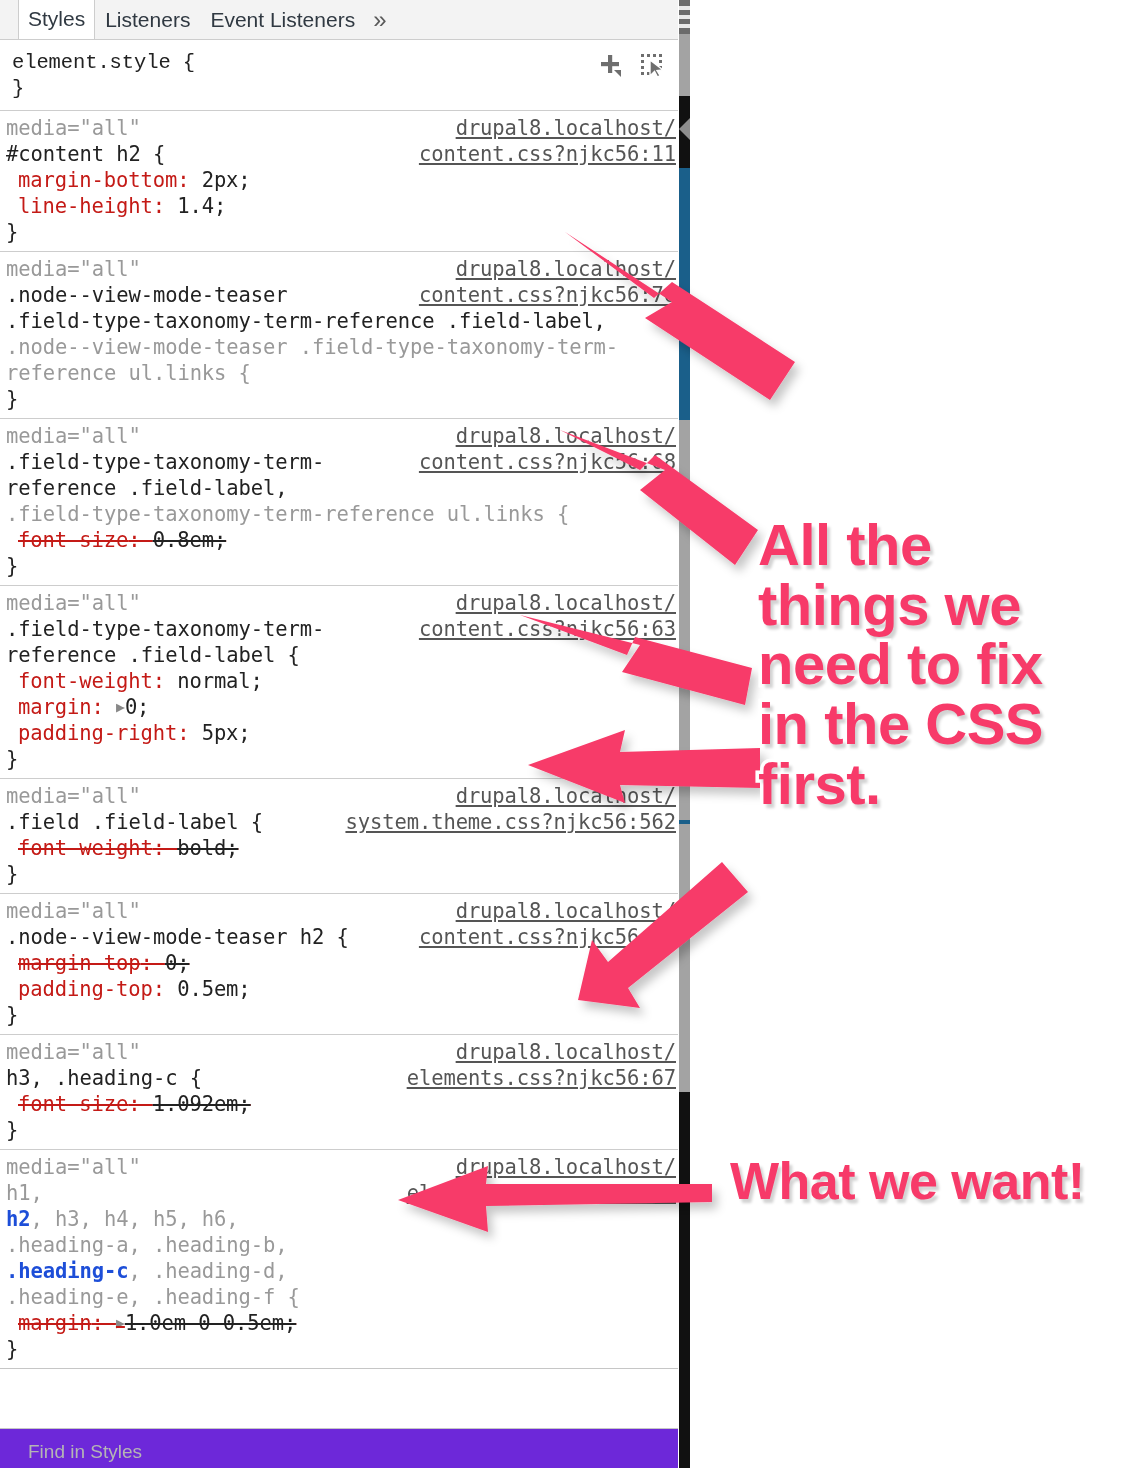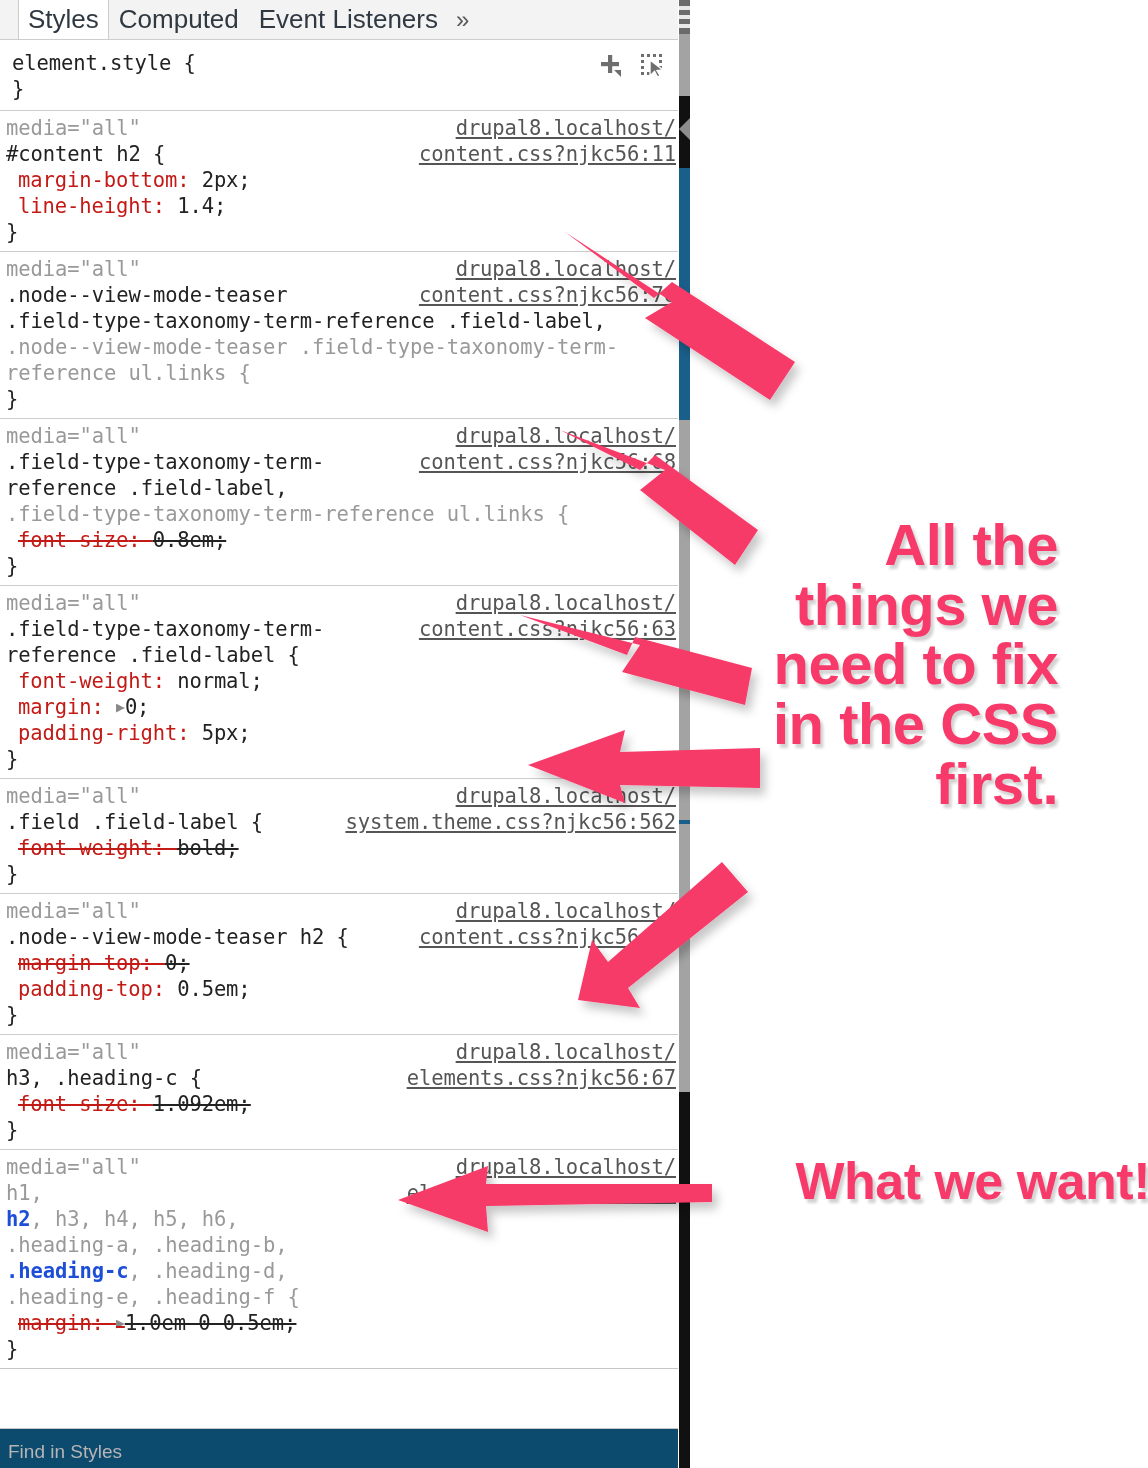--- a/index.html
+++ b/index.html
@@ -22,37 +22,38 @@
     height:40px;background:#f3f3f3;
     border-bottom:1px solid #cdcdcd;
     display:flex;align-items:stretch;
     padding-left:18px;
     box-sizing:border-box;
   }
   .tab{
     display:flex;align-items:center;
     padding:0 10px;
     font-family:"Liberation Sans","DejaVu Sans",sans-serif;
-    font-size:26px;color:#303942;
+    font-size:21px;color:#303942;
     white-space:nowrap;
   }
   .tab.active{
     background:#ffffff;
     border-left:1px solid #cdcdcd;
     border-right:1px solid #cdcdcd;
     margin-top:-1px;
     padding:0 9px;
   }
   .tab.more{font-size:24px;color:#5a5a5a;padding:0 8px;}
 
   
   .elemstyle{
     position:relative;
     padding:10px 16px 8px 6px;
     border-bottom:1px solid #cdcdcd;
+    font-family:Liberation Mono, monospace;
   }
   .toolicons{
     position:absolute;right:10px;top:12px;
     display:flex;gap:16px;align-items:center;
   }
   .toolicons svg{display:block;}
 
   
   .rule{
     border-bottom:1px solid #cdcdcd;
@@ -84,22 +85,23 @@
   .prop .val{color:#222222;}
   .prop.disabled, .prop.disabled .val{
     text-decoration:line-through;
   }
   .brace{padding-left:6px;color:#222222;}
   .tri{color:#888888;font-size:15px;vertical-align:2px;}
 
   
   .findbar{
     position:absolute;left:0;bottom:0;width:678px;height:40px;
-    border-top:1px solid #c6c6c6;background:#0c4a6e;
+    border-top:1px solid #c6c6c6;background:#6d28d9;
     box-sizing:border-box;
+    padding-left:20px;
   }
   .findbar span{
     display:block;
     font-family:"Liberation Sans","DejaVu Sans",sans-serif;
     font-size:19px;color:#b5b5b5;
     padding:12px 0 0 8px;
     white-space:nowrap;
   }
 
   
@@ -122,36 +124,35 @@
   .note{
     position:absolute;
     font-family:"Liberation Sans","DejaVu Sans",sans-serif;
     font-weight:bold;
     color:#f73a69;
     line-height:1.03;
     -webkit-text-stroke:7px #ffffff;
     paint-order:stroke fill;
     text-shadow:3px 4px 3px rgba(0,0,0,0.18);
     letter-spacing:-0.5px;
-    text-align:right;
   }
   #note-fix{left:758px;top:515px;width:300px;font-size:58px;}
   #note-want{left:730px;top:1155px;width:420px;font-size:52px;white-space:nowrap;}
 </style>
 </head>
 <body>
 
 <div id="devtools">
 
   <div class="tabstrip">
     <div class="tab active">
         <span>Styles</span>
       </div>
     <div class="tab">
-        <span>Computed</span>
+        <span>Listeners</span>
       </div>
     <div class="tab">
         <span>Event Listeners</span>
       </div>
     <div class="tab more">
         <span>»</span>
       </div>
   </div>
 
   <div class="elemstyle">

